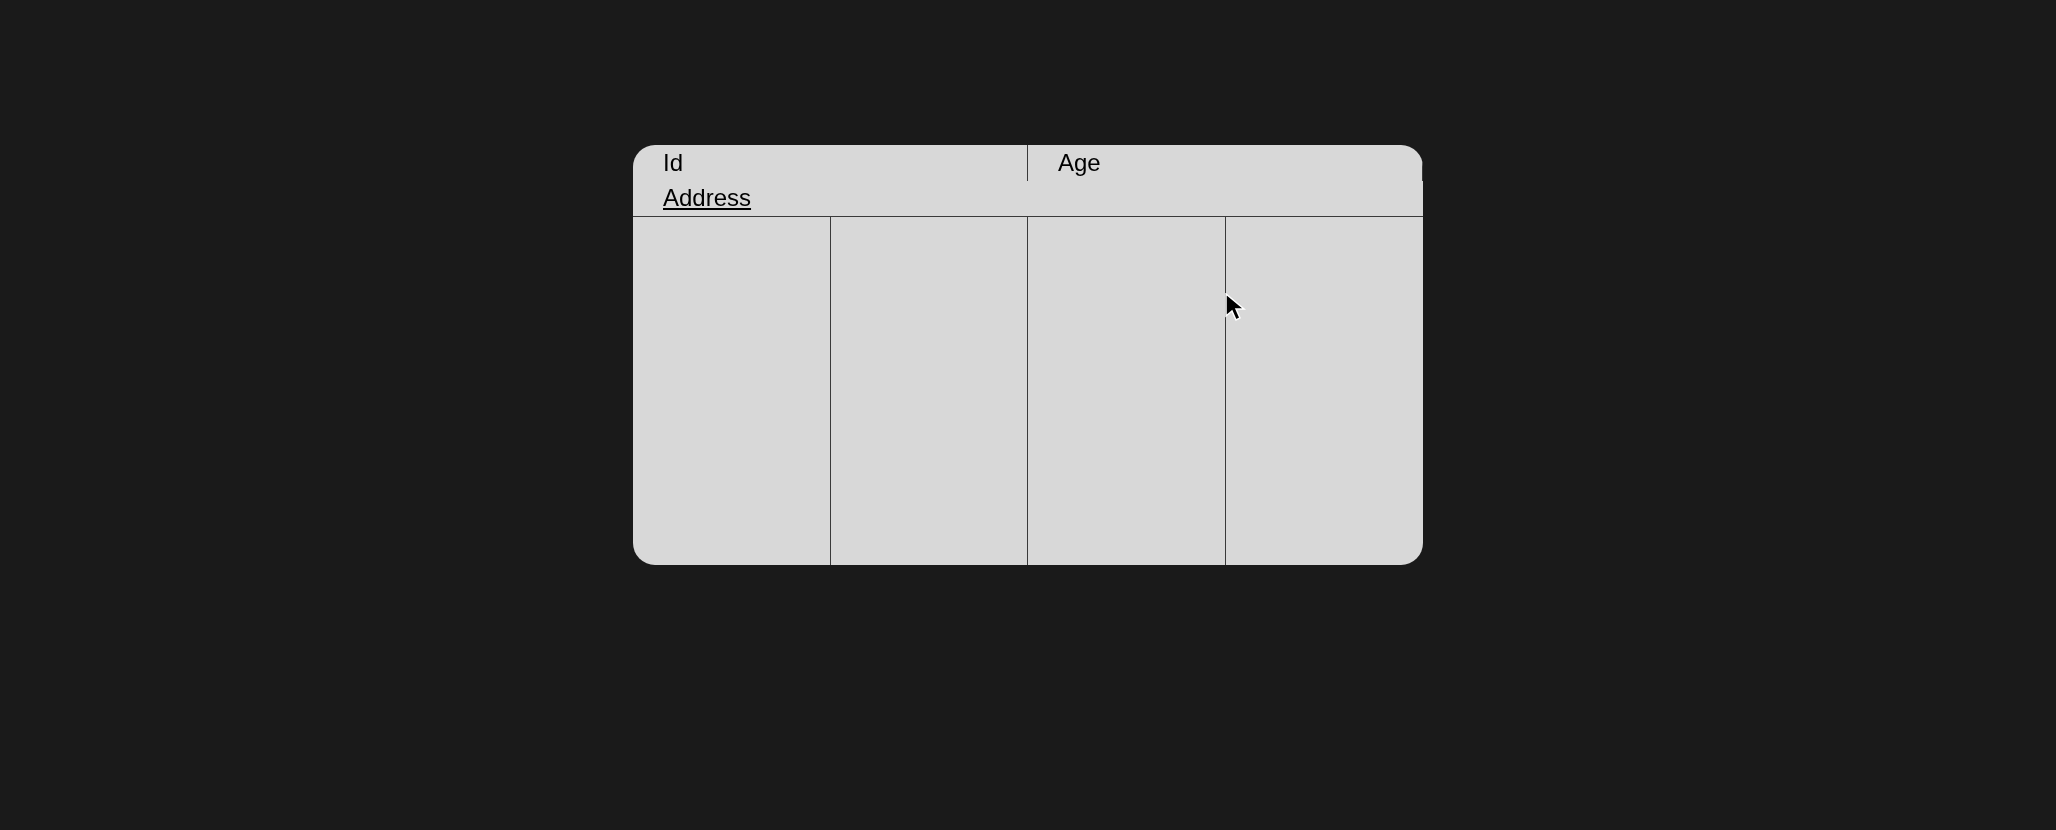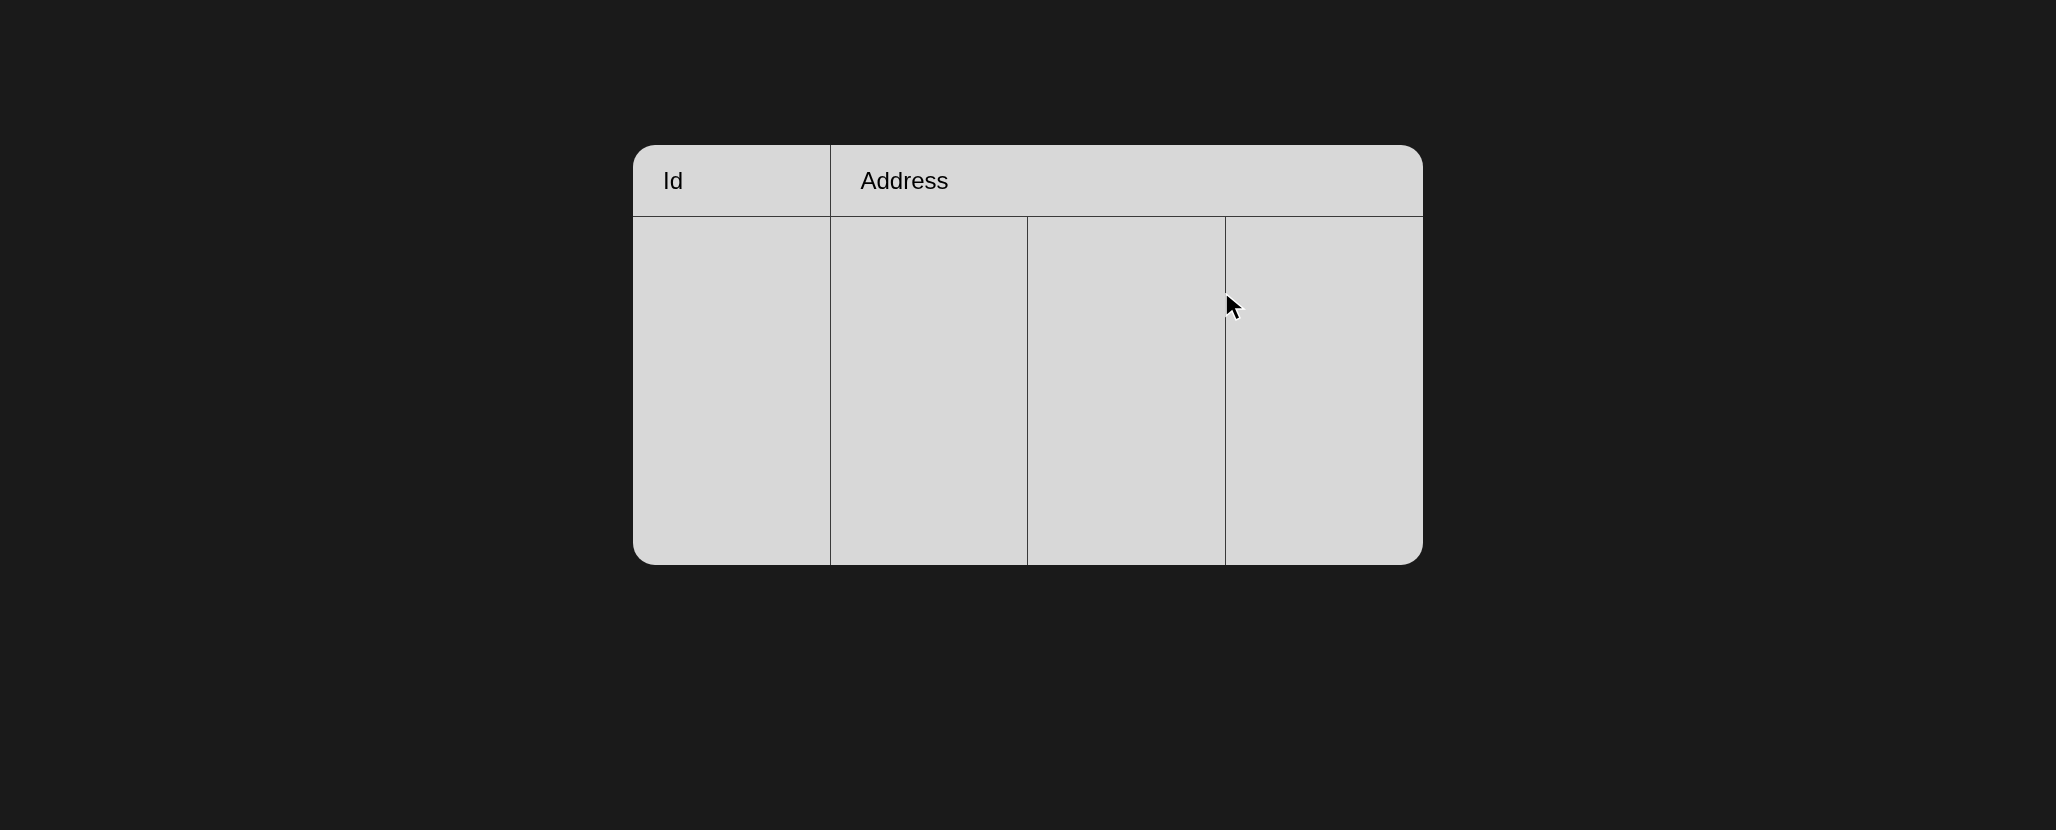--- a/index.html
+++ b/index.html
@@ -24,34 +24,35 @@
       background: #d8d8d8;
       border-radius: 22px;
       display: flex;
       flex-direction: column;
       overflow: hidden;
       position: relative;
       margin-top: -120px;
     }
     .thead {
       display: grid;
-      grid-template-columns: repeat(4, 1fr);
+      grid-template-columns: repeat(2, 1fr);
       height: 72px;
       border-bottom: 1px solid #3a3a3a;
     }
     .th {
       display: flex;
       align-items: center;
       padding-left: 30px;
       font-size: 24px;
       color: #000;
       border-right: 1px solid #3a3a3a;
     }
     .th:last-child {
       border-right: none;
+      text-decoration: underline;
     }
     .tbody {
       flex: 1;
       display: grid;
       grid-template-columns: repeat(4, 1fr);
     }
     .col {
       border-right: 1px solid #3a3a3a;
     }
     .col:last-child {
@@ -67,20 +68,23 @@
   </style>
 </head>
 <body>
 
 <div class="table">
   <div class="thead">
     <div class="th">
       <span>Id</span>
     </div>
     <div class="th">
+      <span>Age</span>
+    </div>
+    <div class="th">
       <span>Address</span>
     </div>
   </div>
   <div class="tbody">
     <div class="col"></div>
     <div class="col"></div>
     <div class="col"></div>
     <div class="col"></div>
   </div>
 </div>

